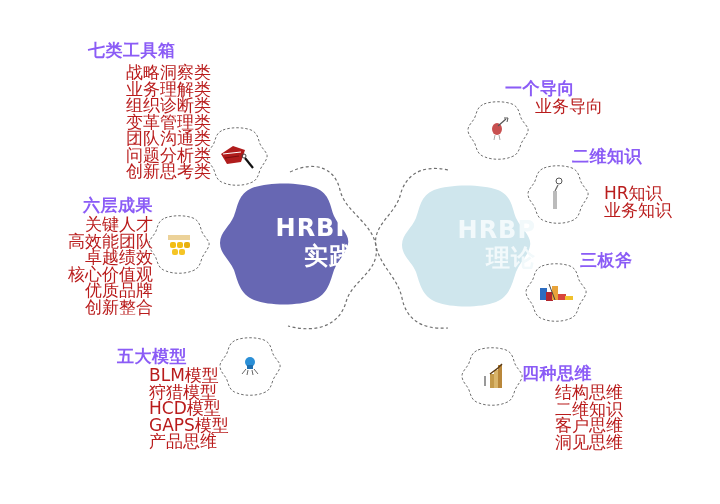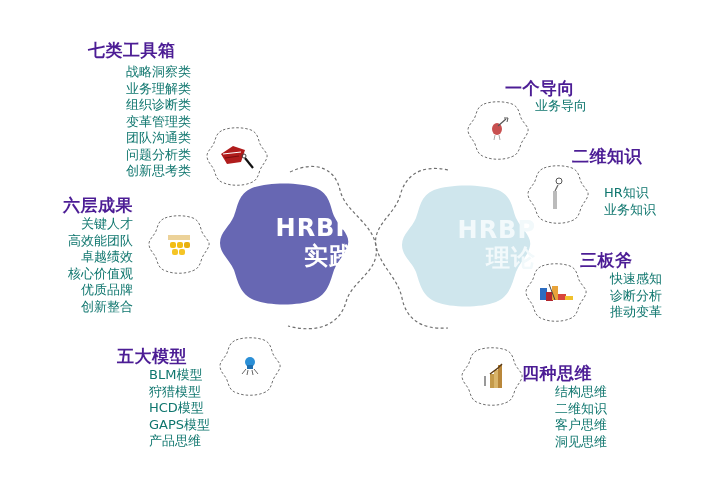--- a/index.html
+++ b/index.html
@@ -1,22 +1,22 @@
 <!DOCTYPE html>
 <html><head>
 <meta charset="utf-8">
 <style>
   html, body { margin: 0; padding: 0; }
   body {
     width: 720px; height: 504px; background: #ffffff; position: relative; overflow: hidden;
     font-family: "DejaVu Sans", "Liberation Sans", sans-serif; color: #1a1a1a;
   }
   .abs { position: absolute; }
-  .heading { font-weight: bold; font-size: 17px; line-height: 20px; color: #4c1d95; letter-spacing: 0.5px; white-space: nowrap; }
-  .items { font-size: 13px; line-height: 16.5px; color: #0f766e; white-space: nowrap; }
+  .heading { font-weight: bold; font-size: 17px; line-height: 20px; color: #8b5cf6; letter-spacing: 0.5px; white-space: nowrap; }
+  .items { font-size: 17px; line-height: 16.5px; color: #b91c1c; white-space: nowrap; }
   .items div { margin: 0; }
   .big-star { position: absolute; }
   .big-label { position: absolute; text-align: right; font-weight: bold; color: #fff; font-size: 24px; line-height: 28px; letter-spacing: 1px; width: 140px; }
   .big-label.light { color: #f2f9fb; }
   svg { display: block; }
 </style>
 </head>
 <body>
 
 <svg class="abs" style="left:0;top:0" width="720" height="504" viewBox="0 0 720 504">
@@ -184,25 +184,20 @@
 <div class="abs" style="left:572px; top:146px;">
   <div class="heading">二维知识</div>
   <div class="items" style="margin-left:32px; margin-top:19px;">
     <div>HR知识</div>
     <div>业务知识</div>
   </div>
 </div>
 
 <div class="abs" style="left:580px; top:250px;">
   <div class="heading">三板斧</div>
-  <div class="items" style="margin-left:30px; margin-top:1px;">
-    <div>快速感知</div>
-    <div>诊断分析</div>
-    <div>推动变革</div>
-  </div>
 </div>
 
 <div class="abs" style="left:522px; top:363px;">
   <div class="heading">四种思维</div>
   <div class="items" style="margin-left:33px; margin-top:1px;">
     <div>结构思维</div>
     <div>二维知识</div>
     <div>客户思维</div>
     <div>洞见思维</div>
   </div>

